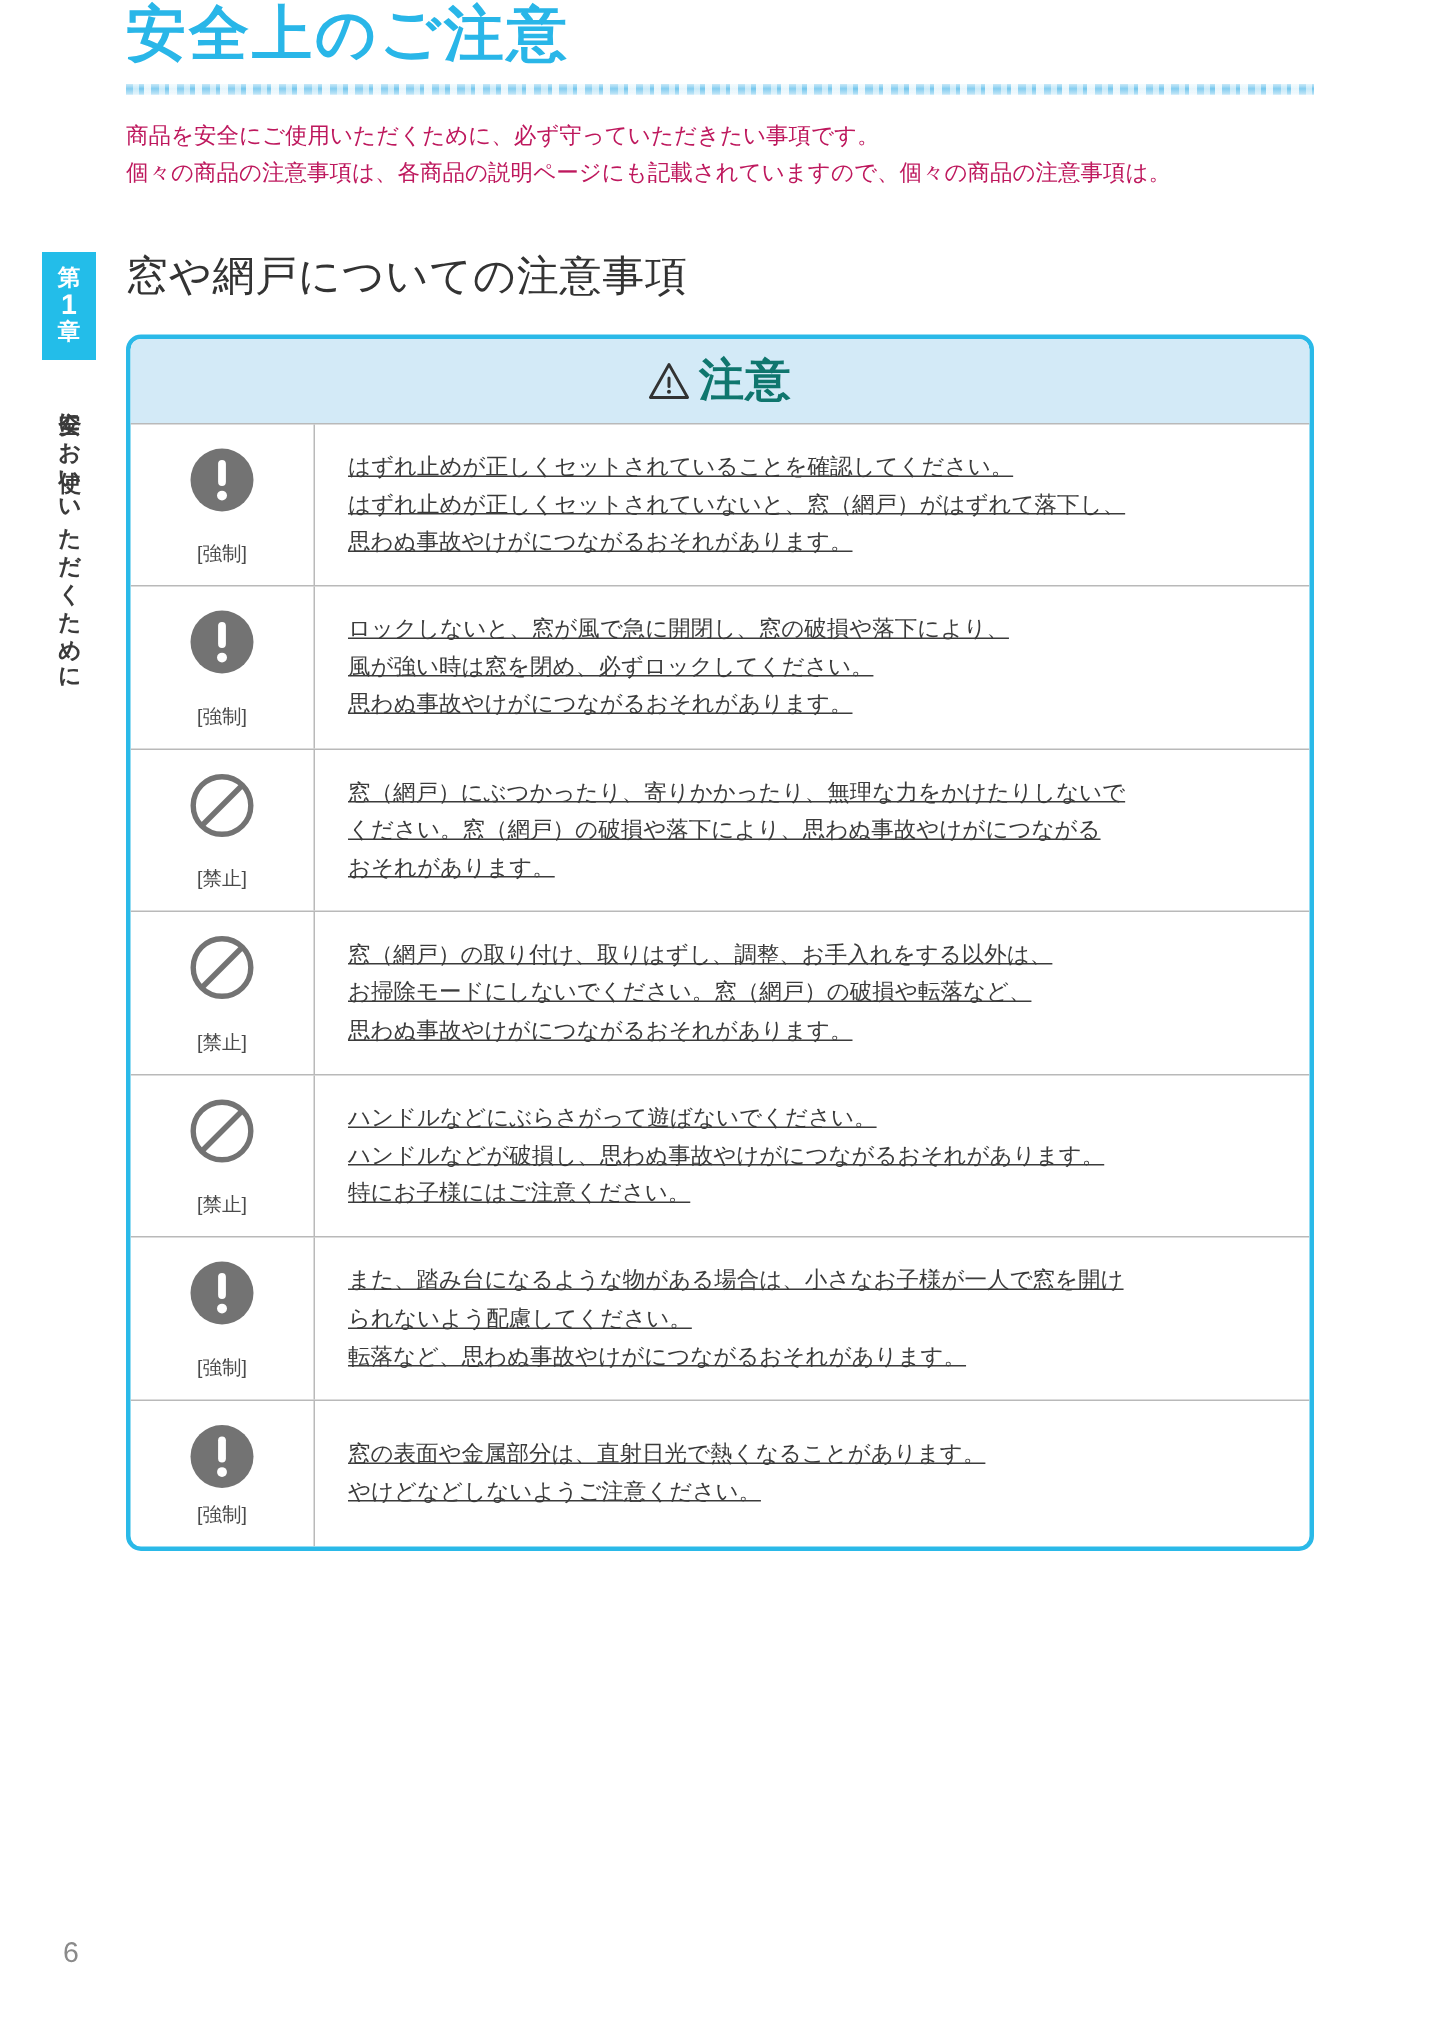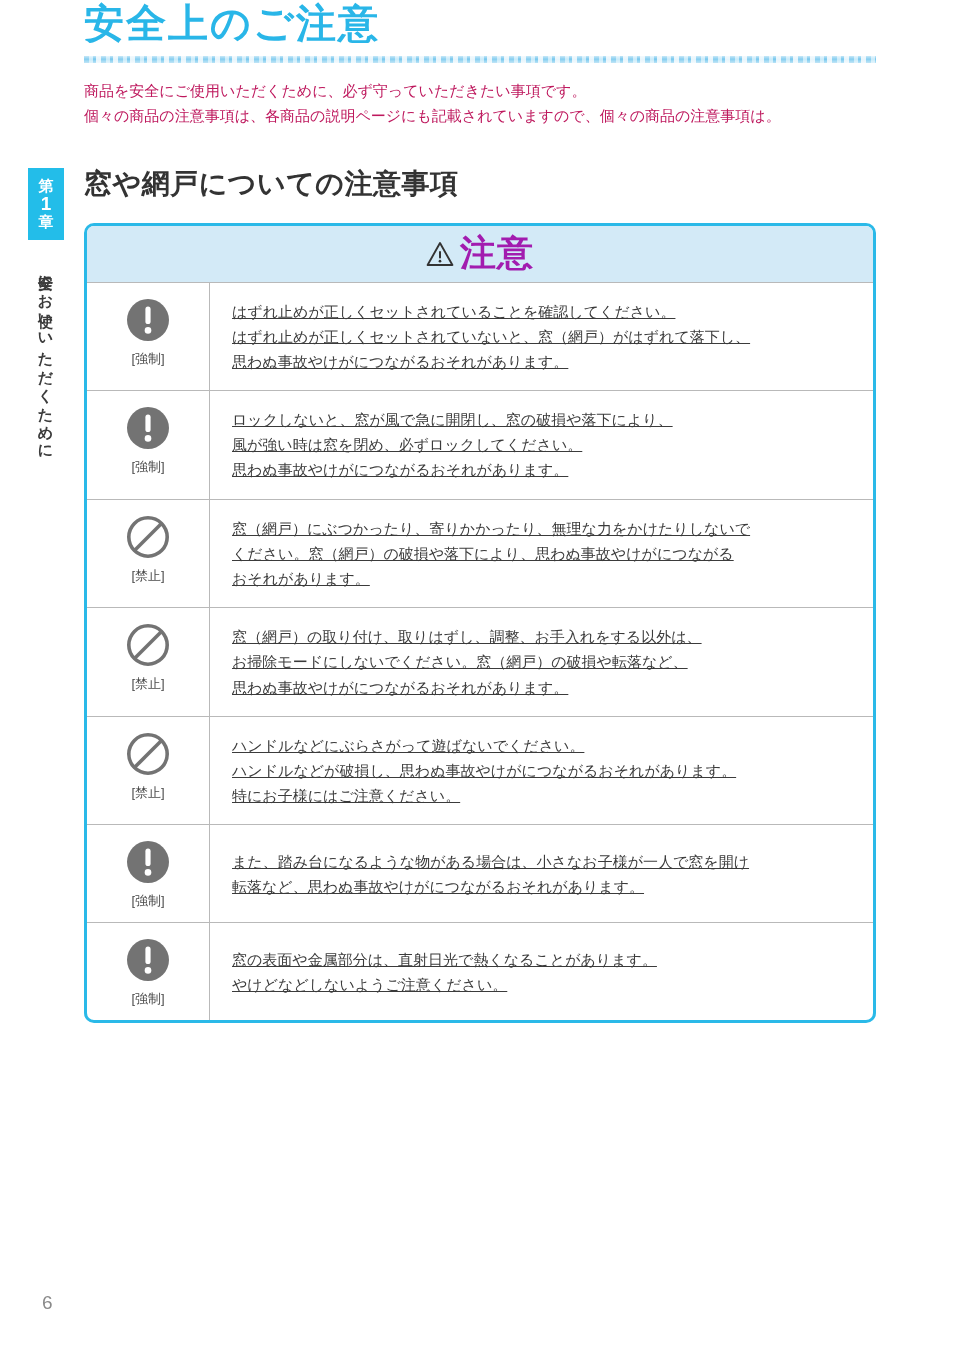--- a/index.html
+++ b/index.html
@@ -90,43 +90,43 @@
     font-size: 15px;
     line-height: 1.65;
     color: #be185d;
   }
   #intro div { white-space: nowrap; }
 
   #section-heading {
     margin: 0;
     padding-top: 36px;
     font-size: 28px;
-    font-weight: bold;
+    font-weight: normal;
     color: #333333;
     letter-spacing: 0.5px;
   }
 
   
   #caution-table {
     margin-top: 20px;
     border: 3px solid #2ab9e8;
     border-radius: 10px;
     overflow: hidden;
     background: #ffffff;
   }
   #caution-header {
     background: #d3eaf7;
     height: 56px;
     display: flex;
     align-items: center;
     justify-content: center;
     gap: 6px;
-    font-size: 36px;
+    font-size: 30px;
     font-weight: bold;
-    color: #a21caf;
+    color: #0f766e;
     letter-spacing: 1px;
   }
   #caution-header .tri {
     display: inline-block;
     width: 28px;
     height: 26px;
     position: relative;
     flex: none;
   }
   #caution-header .tri svg { display: block; }
@@ -137,21 +137,21 @@
     border-top: 1px solid #b9b9b9;
   }
   .caution-row:first-of-type { border-top: none; }
 
   .icon-cell {
     width: 122px;
     flex: none;
     display: flex;
     flex-direction: column;
     align-items: center;
-    justify-content: flex-start;
+    justify-content: space-between;
     padding: 14px 0 12px 0;
     border-right: 1px solid #b9b9b9;
   }
   .icon-glyph { width: 46px; height: 46px; display: block; }
   .icon-label {
     margin-top: 7px;
     font-size: 13px;
     color: #4a4a4a;
     white-space: nowrap;
   }
@@ -308,20 +308,21 @@
           <svg viewBox="0 0 46 46" width="46" height="46" aria-hidden="true">
             <circle cx="23" cy="23" r="21" fill="#737373"></circle>
             <rect x="20.4" y="9.6" width="5.2" height="17.4" rx="2.6" fill="#ffffff"></rect>
             <circle cx="23" cy="33.4" r="3.3" fill="#ffffff"></circle>
           </svg>
         </span>
         <span class="icon-label">[強制]</span>
       </div>
       <div class="text-cell">
         <span class="line">また、踏み台になるような物がある場合は、小さなお子様が一人で窓を開け</span>
+        <span class="line">られないよう配慮してください。</span>
         <span class="line">転落など、思わぬ事故やけがにつながるおそれがあります。</span>
       </div>
     </div>
 
     <div class="caution-row">
       <div class="icon-cell">
         <span class="icon-glyph">
           <svg viewBox="0 0 46 46" width="46" height="46" aria-hidden="true">
             <circle cx="23" cy="23" r="21" fill="#737373"></circle>
             <rect x="20.4" y="9.6" width="5.2" height="17.4" rx="2.6" fill="#ffffff"></rect>

